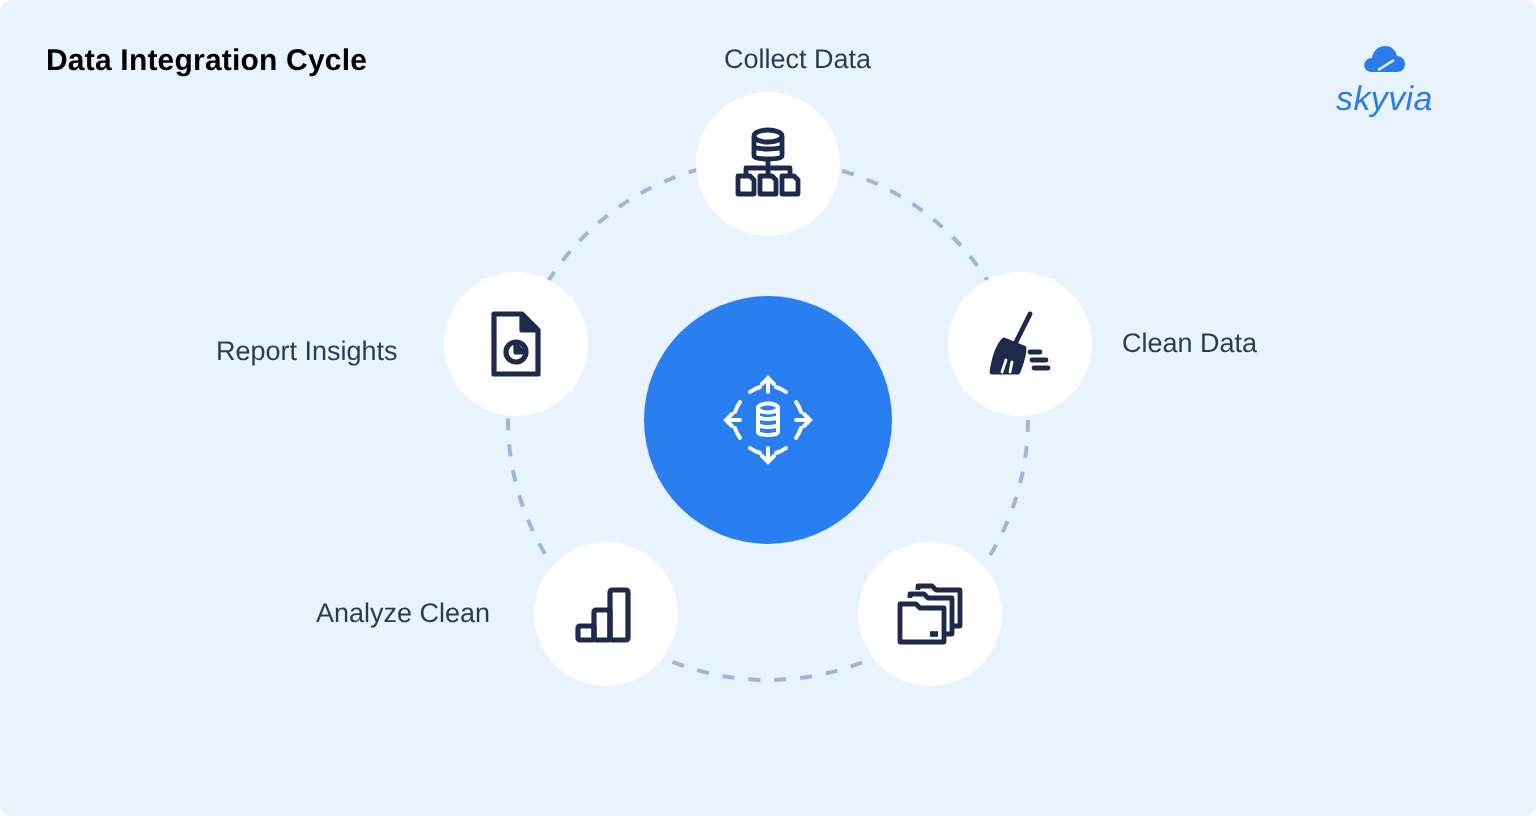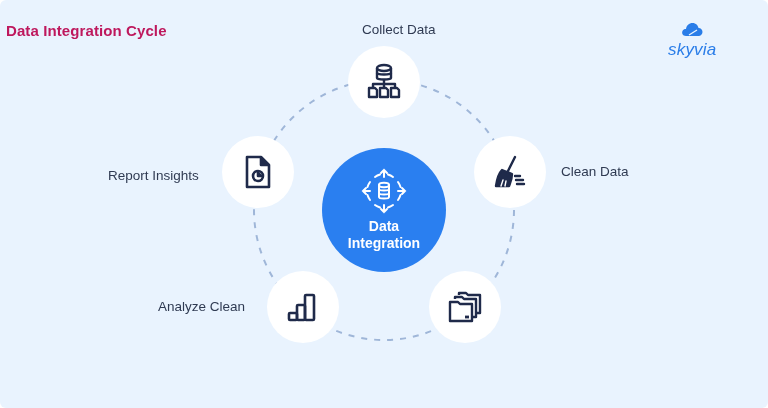--- a/index.html
+++ b/index.html
@@ -2,22 +2,22 @@
 <html><head>
 <meta charset="utf-8">
 <style>
   html, body { margin:0; padding:0; background:#ffffff; }
   .canvas {
     position:relative; width:768px; height:408px; background:#e9f3fe;
     border-radius:6px; overflow:hidden;
     font-family:"Liberation Sans", "DejaVu Sans", sans-serif;
   }
   .title {
-    position:absolute; left:6px; top:22px; font-size:15px; font-weight:bold;
-    color:#be185d; letter-spacing:0.1px;text-align:right;
+    position:absolute; left:23px; top:22px; font-size:15px; font-weight:bold;
+    color:#000000; letter-spacing:0.1px;text-align:right;
   }
   .logo { position:absolute; left:668px; top:21px; display:flex; align-items:center; gap:3px;flex-direction:column; }
   .logo-text { font-size:17px; color:#2a7de8; font-style:italic; letter-spacing:0.2px; }
   .ring { position:absolute; left:0; top:0; }
   .node {
     position:absolute; width:72px; height:72px; border-radius:50%; background:#ffffff;
     display:flex; align-items:center; justify-content:center;
   }
   .label {
     position:absolute; font-size:13.5px; color:#2f3a52; white-space:nowrap;
@@ -105,19 +105,15 @@
       <path d="M32 37 A17 17 0 0 1 27 39.5 M19 39.5 A17 17 0 0 1 14 37"></path>
       <path d="M9 32 A17 17 0 0 1 6.5 27 M6.5 19 A17 17 0 0 1 9 14"></path>
       <path d="M23 2 V9 M20 5 L23 2 L26 5"></path>
       <path d="M23 37 V44 M20 41 L23 44 L26 41"></path>
       <path d="M2 23 H9 M5 20 L2 23 L5 26"></path>
       <path d="M37 23 H44 M41 20 L44 23 L41 26"></path>
       <ellipse cx="23" cy="17" rx="5" ry="2.2"></ellipse>
       <path d="M18 17 V29 C18 31 28 31 28 29 V17"></path>
       <path d="M18 21 C18 23 28 23 28 21 M18 25 C18 27 28 27 28 25"></path>
     </svg>
-    <div class="hub-text">
-      <div>Data</div>
-      <div>Integration</div>
-    </div>
   </div>
 
 </div>
 
 </body></html>

